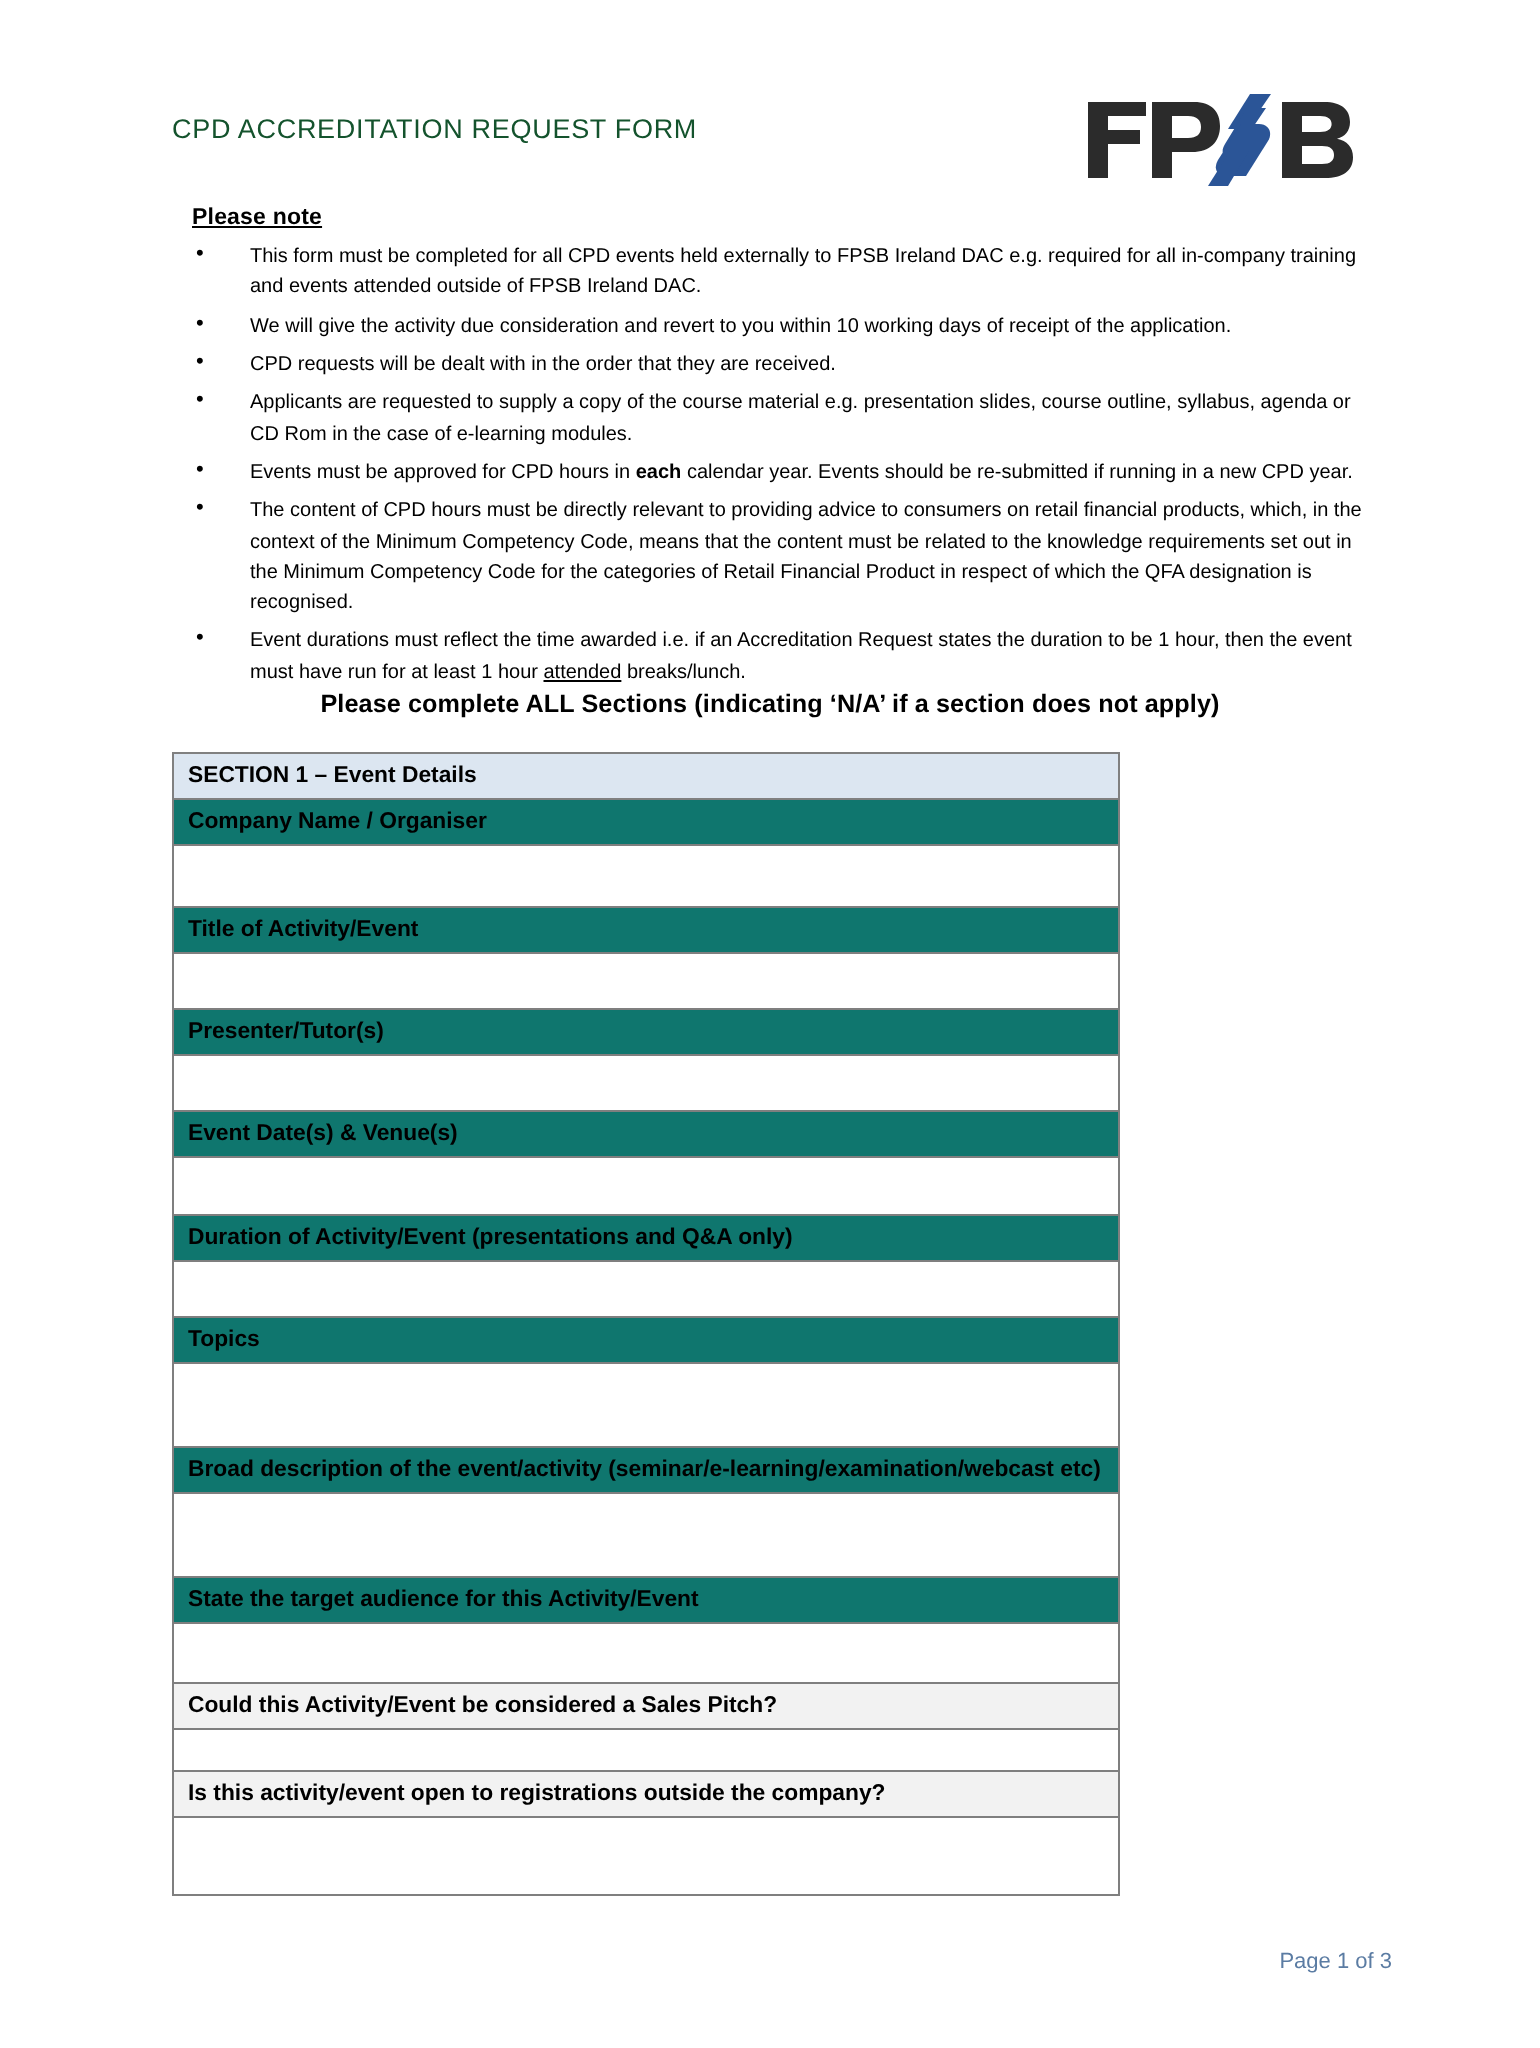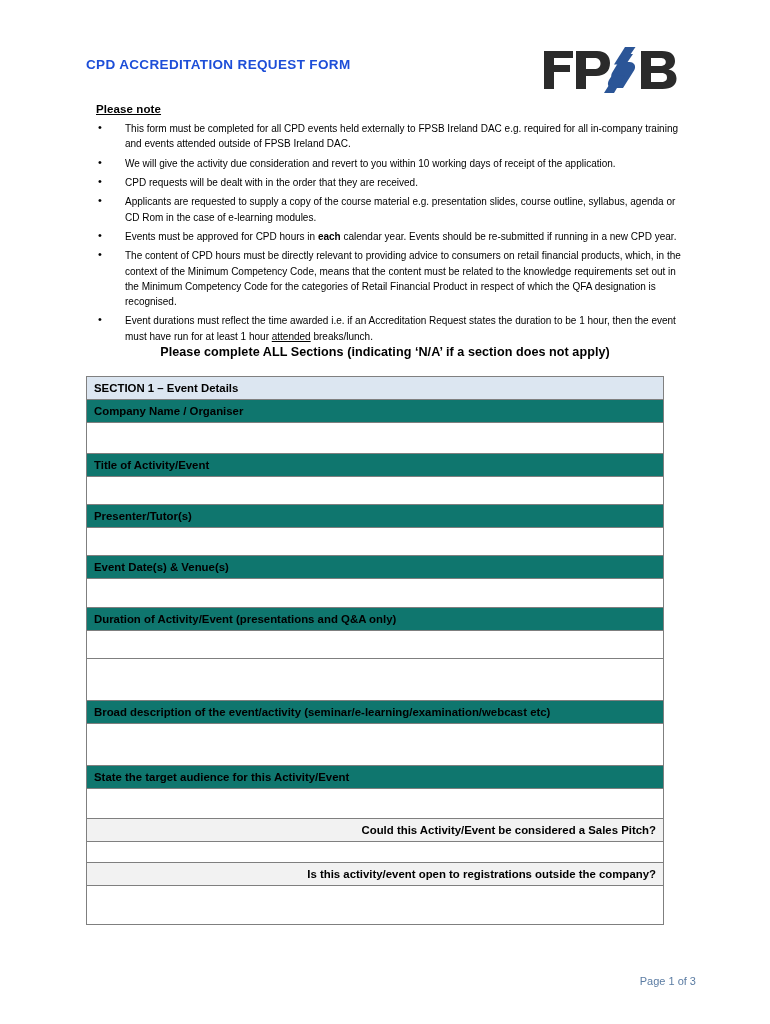--- a/index.html
+++ b/index.html
@@ -29,22 +29,22 @@
     left: 86px;
     top: 46px;
     width: 598px;
     height: 46px;
     display: flex;
     align-items: flex-start;
     justify-content: space-between;
   }
   .doc-title {
     font-size: 13.5px;
-    font-weight: bold;
-    color: #1d4ed8;
+    font-weight: normal;
+    color: #14532d;
     letter-spacing: 0.35px;
     line-height: 18px;
     padding-top: 10px;
     white-space: nowrap;
   }
 
   
   .logo {
     position: relative;
     width: 140px;
@@ -101,21 +101,21 @@
     font-size: 12.6px;
     font-weight: bold;
     letter-spacing: 0.05px;
   }
 
   
   .form-table {
     position: absolute;
     left: 86px;
     top: 376px;
-    width: 578px;
+    width: 474px;
     border-collapse: collapse;
     table-layout: fixed;
   }
   .form-table td {
     border: 1px solid #7f7f7f;
     padding: 0;
     vertical-align: middle;
   }
   .row-section td {
     background: #dce6f1;
@@ -127,21 +127,20 @@
   }
   .row-label td {
     background: #0f766e;
     height: 22px;
     padding: 0 7px;
     font-size: 11.4px;
     font-weight: bold;
   }
   .row-label.pale td {
     background: #f2f2f2;
-    text-align: right;
   }
   .row-input td {
     background: #ffffff;
   }
 
   
   .footer {
     position: absolute;
     left: 98px;
     top: 975px;
@@ -218,20 +217,23 @@
         </tr>
         <tr class="row-input">
           <td style="height: 28px;"></td>
         </tr>
         <tr class="row-label">
           <td>Duration of Activity/Event (presentations and Q&amp;A only)</td>
         </tr>
         <tr class="row-input">
           <td style="height: 27px;"></td>
         </tr>
+        <tr class="row-label">
+          <td>Topics</td>
+        </tr>
         <tr class="row-input">
           <td style="height: 41px;"></td>
         </tr>
         <tr class="row-label">
           <td>Broad description of the event/activity (seminar/e-learning/examination/webcast etc)</td>
         </tr>
         <tr class="row-input">
           <td style="height: 41px;"></td>
         </tr>
         <tr class="row-label">

